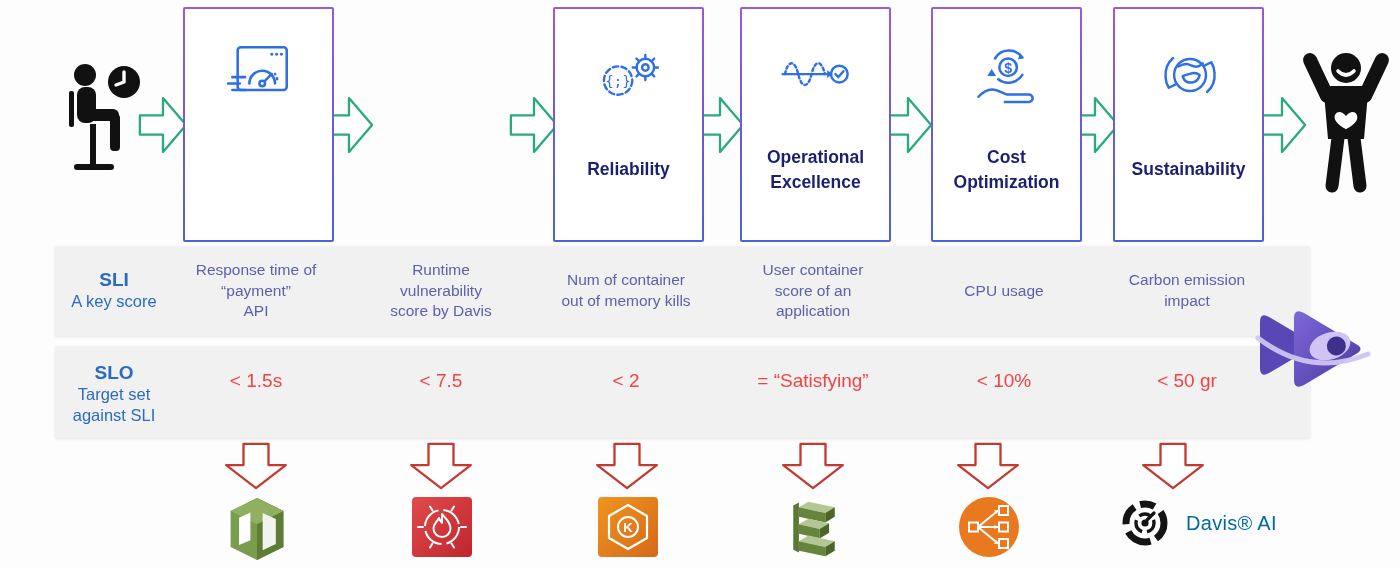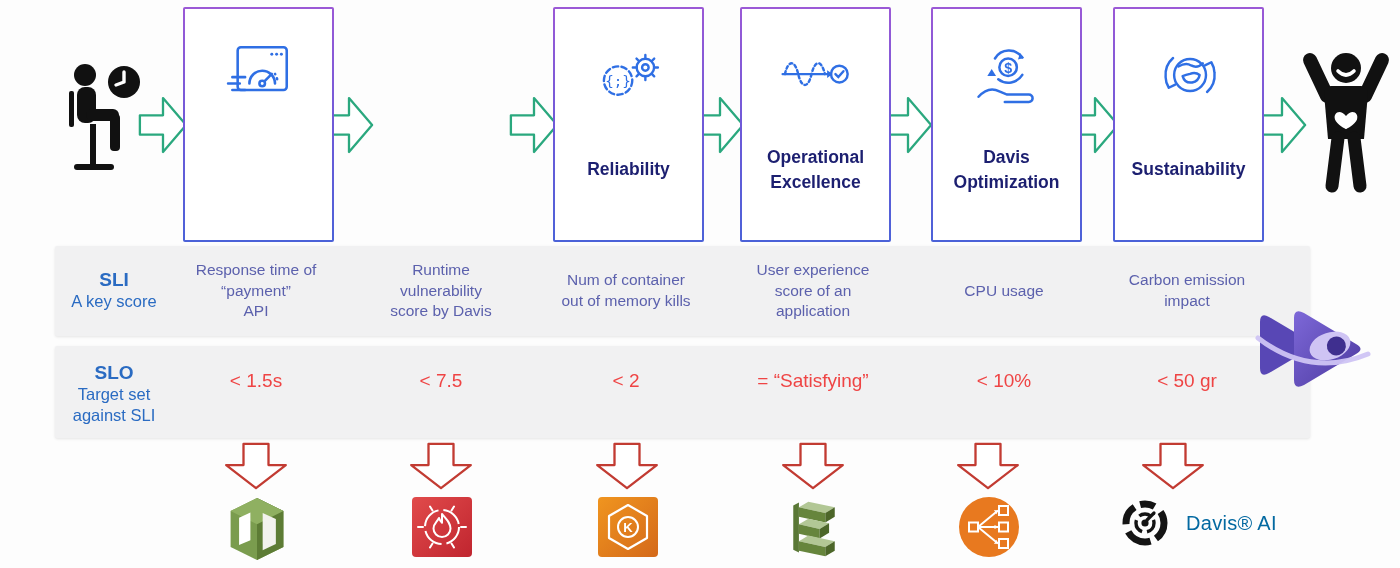--- a/index.html
+++ b/index.html
@@ -127,21 +127,21 @@
         <svg width="70" height="66" viewBox="0 0 64 60" fill="none" stroke="#2f6fe4" stroke-width="2.3" stroke-linecap="round">
       <circle cx="33" cy="22" r="8"></circle>
       <text x="33" y="27" text-anchor="middle" font-size="13" font-weight="bold" font-family="Liberation Sans, sans-serif" fill="#2f6fe4" stroke="none">$</text>
       <path d="M21,14 A15,15 0 0 1 46,13"></path>
       <path d="M44,9 L47.5,13.5 L42,15" fill="#2f6fe4" stroke="none"></path>
       <path d="M46,29 A15,15 0 0 1 24,33"></path>
       <path d="M14,30 l4,-6.5 l4,6.5 z" fill="#2f6fe4" stroke="none"></path>
       <path d="M6,49 q9,-10 19,-5 l7,3 h20 a3.4,3.4 0 0 1 0,6.8 H30"></path>
     </svg>
       </div>
-    <div class="pillar-title preline">Davis
+    <div class="pillar-title preline">Cost
 Optimization</div>
   </div>
 
   <div class="pillar-box" style="left:1113px">
     <div class="pillar-icon">
         <svg width="68" height="64" viewBox="0 0 64 60" fill="none" stroke="#2f6fe4" stroke-width="2.3" stroke-linecap="round" stroke-linejoin="round">
       <circle cx="33" cy="30" r="15"></circle>
       <path d="M22,22 q7,-4 12,-1 q6,3 11,-2"></path>
       <path d="M26,31 q2,7 9,6 q6,-1 7,-7 q-4,-3 -9,-1 q-4,1 -7,2 z"></path>
       <path d="M17,14 q-8,7 -7,18 q0,5 3,10 l6,-3"></path>
@@ -168,21 +168,21 @@
     <div class="rh-sub preline">A key score</div>
   </div>
   <div class="sli-cell preline" style="left:161px">Response time of
 “payment”
 API</div>
   <div class="sli-cell preline" style="left:346px">Runtime
 vulnerability
 score by Davis</div>
   <div class="sli-cell preline" style="left:531px">Num of container
 out of memory kills</div>
-  <div class="sli-cell preline" style="left:718px">User experience
+  <div class="sli-cell preline" style="left:718px">User container
 score of an
 application</div>
   <div class="sli-cell preline" style="left:909px">CPU usage</div>
   <div class="sli-cell preline" style="left:1092px">Carbon emission
 impact</div>
 
   <div class="band slo"></div>
   <div class="row-header" style="top:352px;height:84px">
     <div class="rh-title">SLO</div>
     <div class="rh-sub preline">Target set

